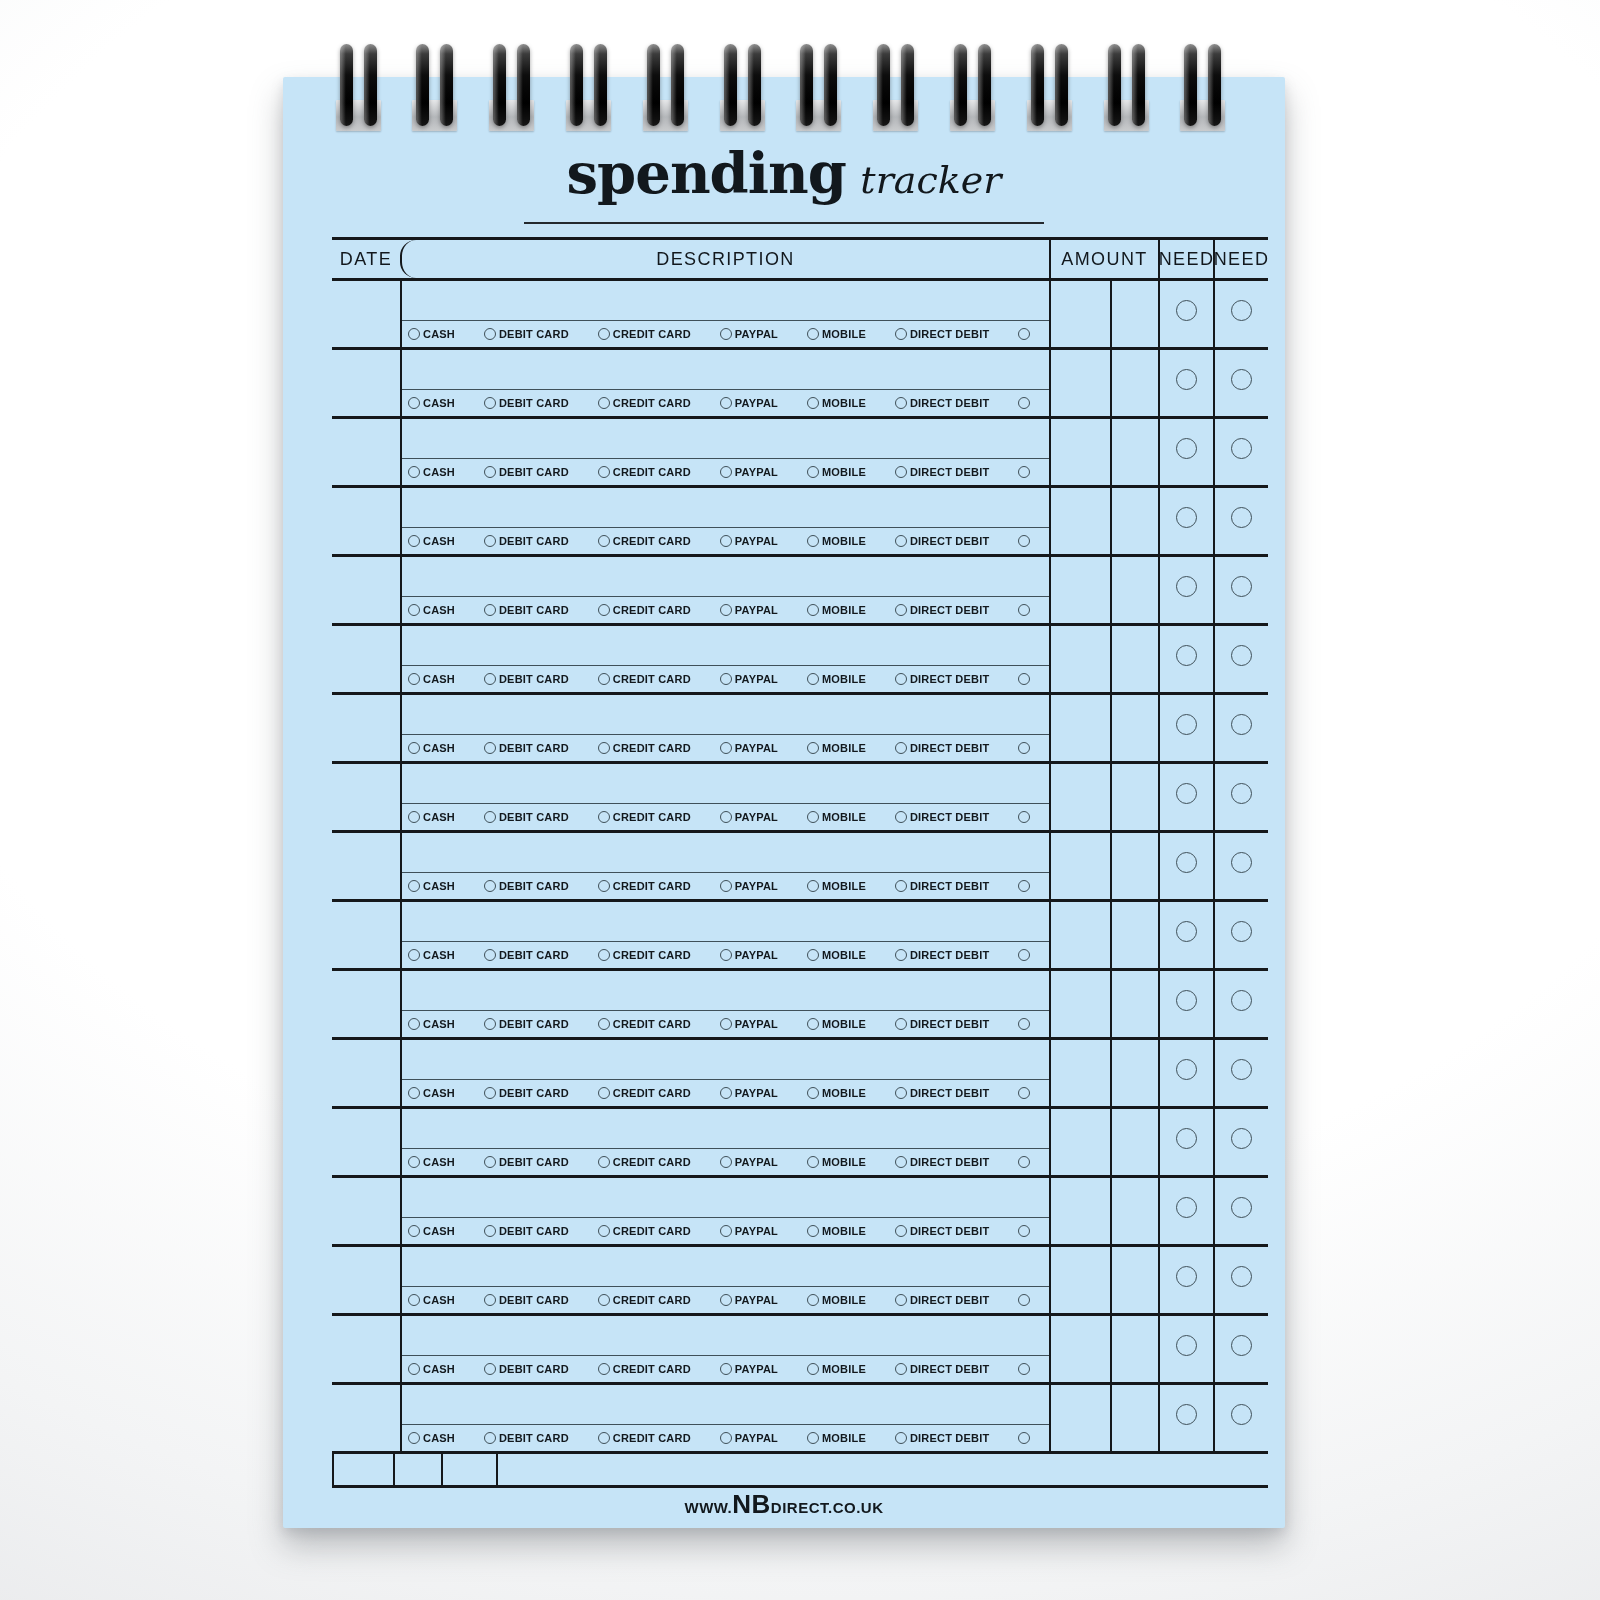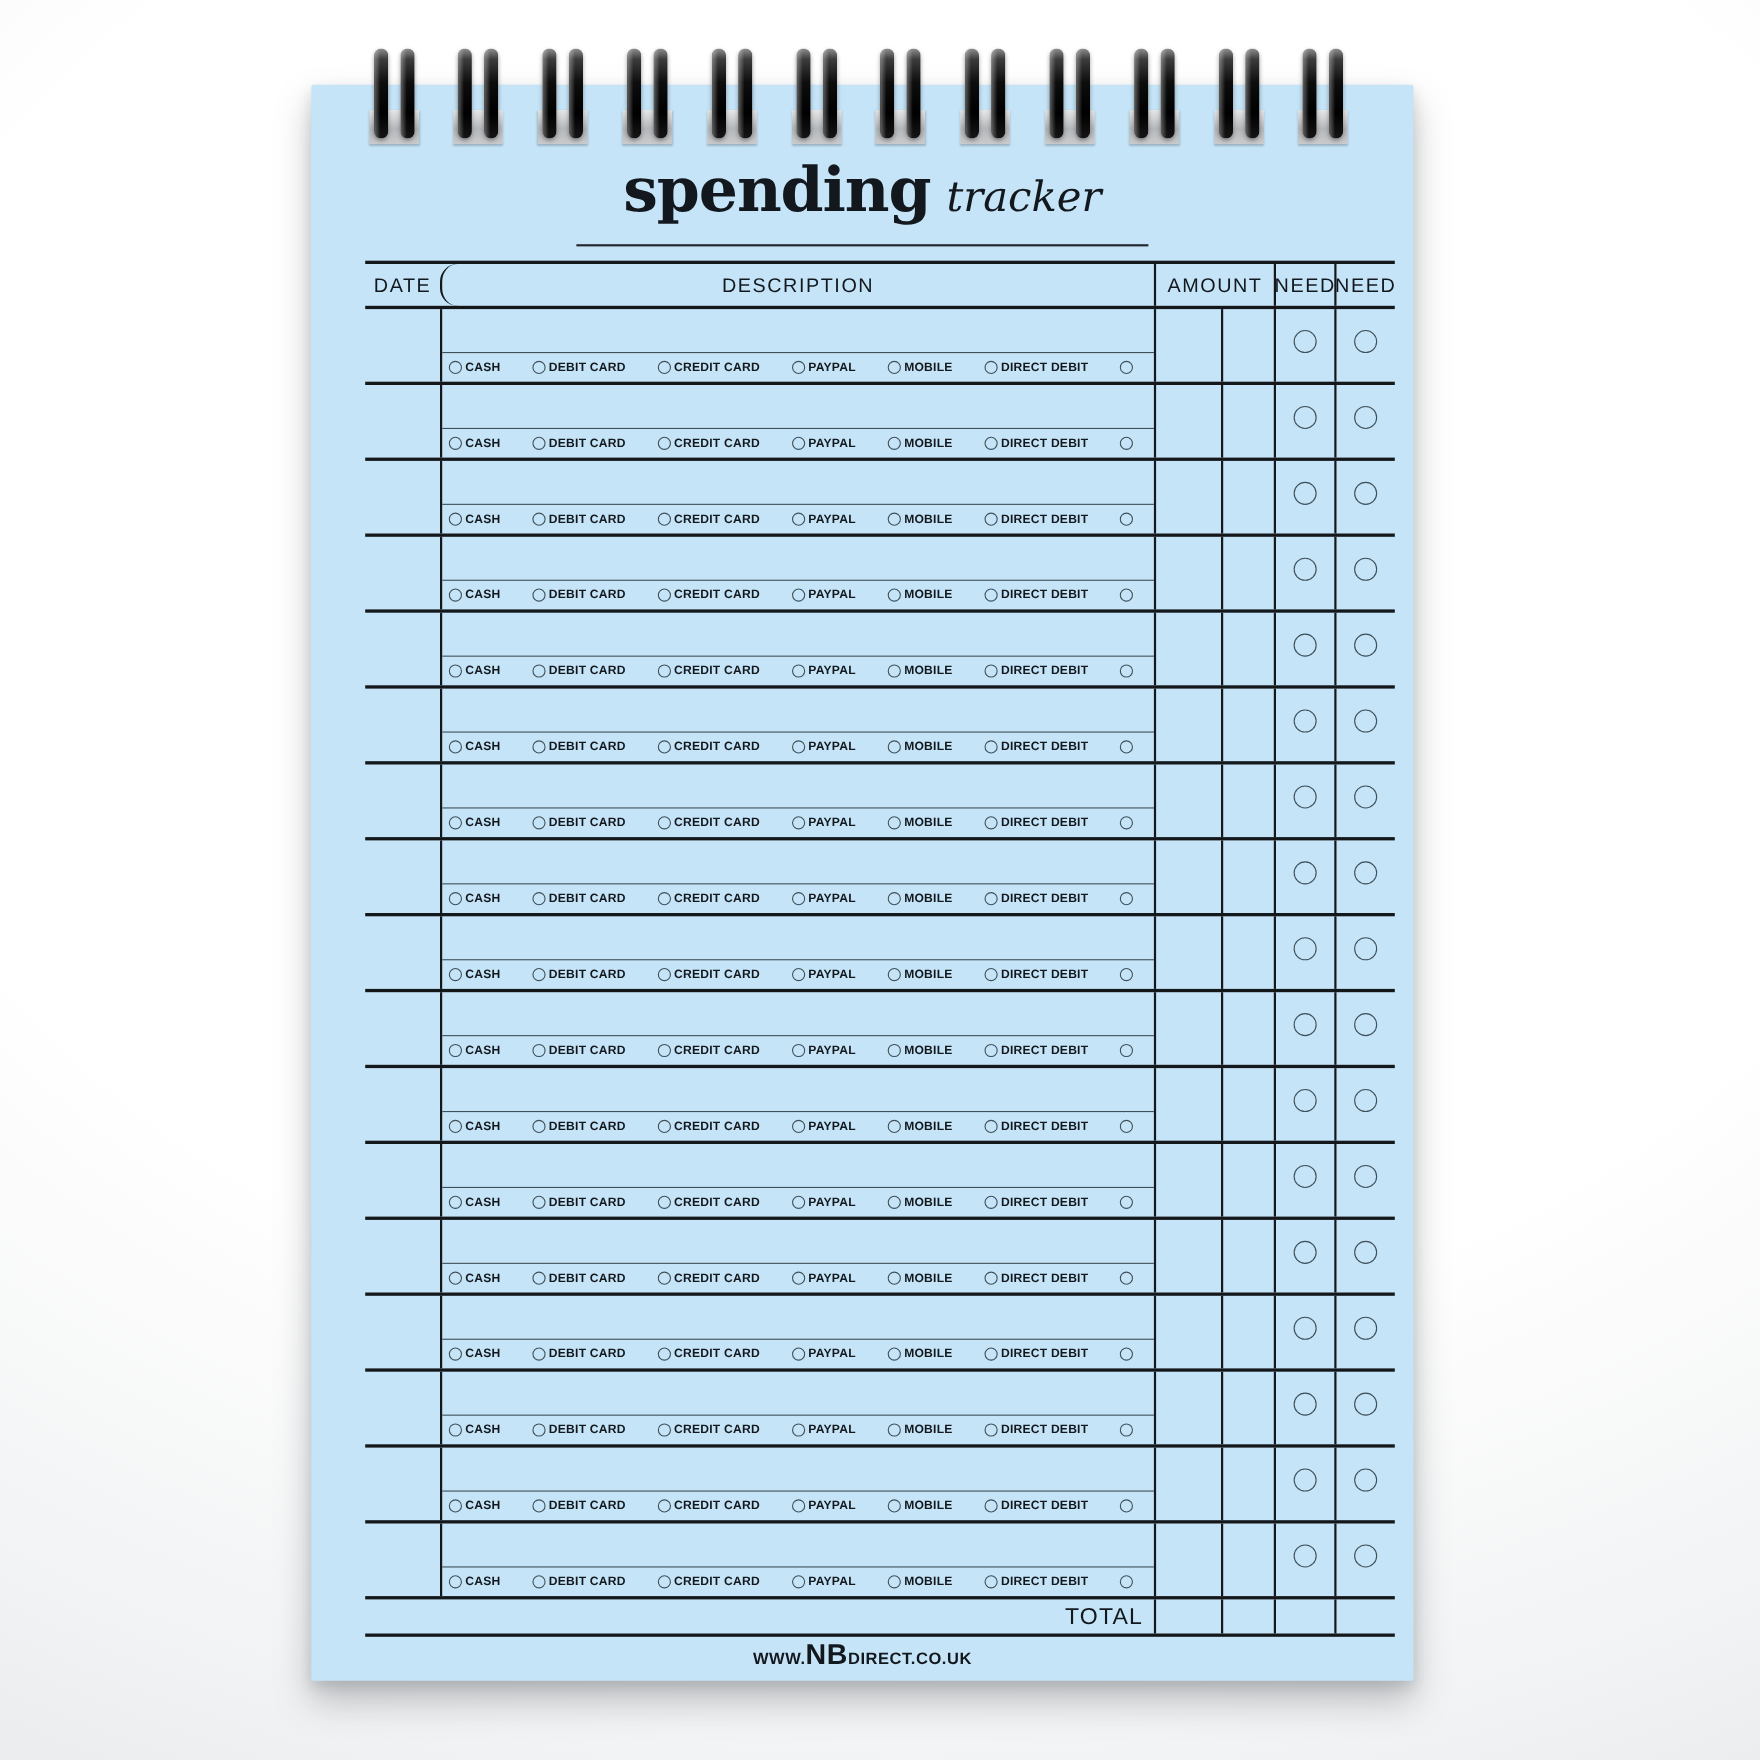--- a/index.html
+++ b/index.html
@@ -919,21 +919,20 @@
           <div class="r-need">
             <span class="nw-circle"></span>
           </div>
           <div class="r-want">
             <span class="nw-circle"></span>
           </div>
         </div>
       </div>
 
       <div class="t-total">
-        <div class="total-label-cell">TOTAL</div>
         <div class="total-amount">
           <div class="amt-sub1"></div>
           <div class="amt-sub2"></div>
         </div>
         <div class="total-need"></div>
         <div class="total-want"></div>
       </div>
 
     </div>
 

